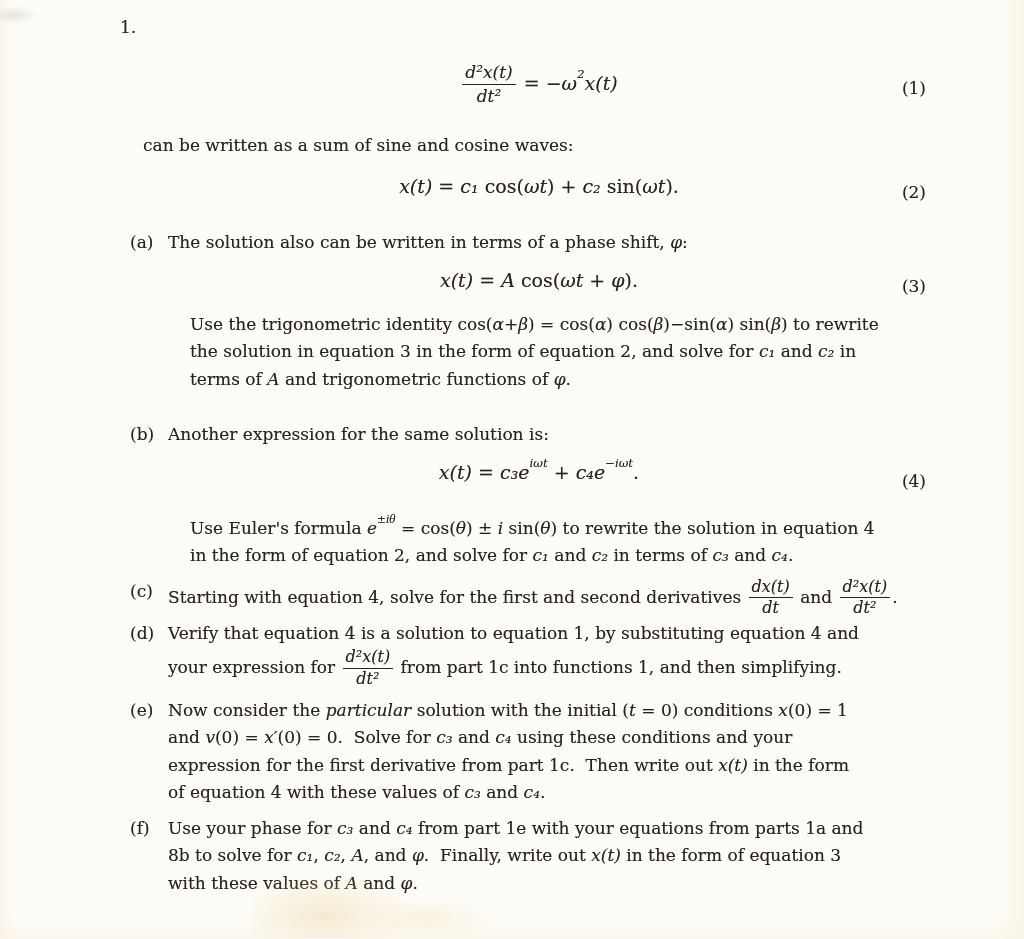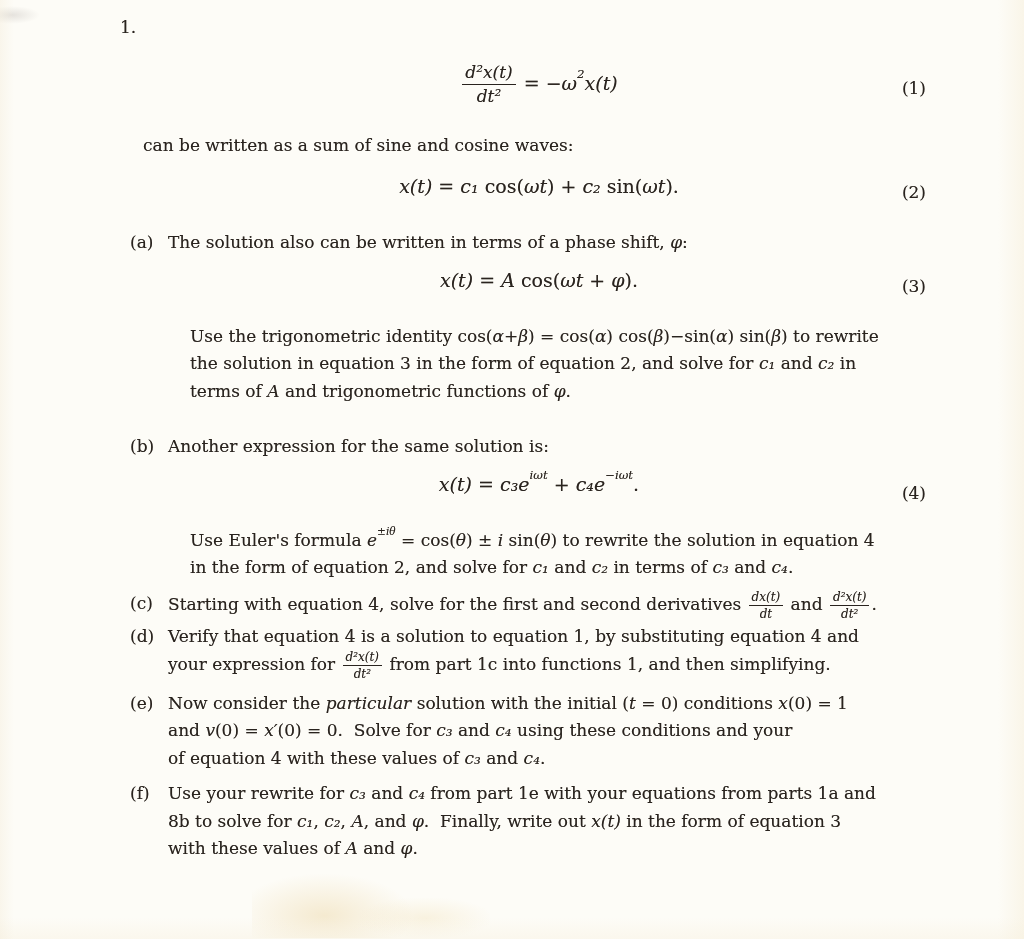--- a/index.html
+++ b/index.html
@@ -39,39 +39,39 @@
   .intro-row{display:flex;margin-left:2px;}
   .item-no{flex:none;width:26px;font-size:17px;line-height:27.5px;}
 
   
   .eq-row{position:relative;text-align:center;}
   .eq{font-size:19px;white-space:pre;display:inline-block;vertical-align:middle;}
   .eq-num{position:absolute;right:34px;top:50%;transform:translateY(-50%);font-size:17px;}
 
   
   .frac{display:inline-flex;flex-direction:column;align-items:center;
-    vertical-align:middle;font-style:italic;font-size:12px;line-height:1.18;
+    vertical-align:middle;font-style:italic;font-size:16px;line-height:1.18;
     margin:0 2px;}
   .eq .frac{font-size:17px;line-height:1.25;}
   .frac .num{border-bottom:1.2px solid currentColor;padding:0 3px 1px;display:block;}
   .frac .den{padding-top:1px;display:block;}
 
   sup.m-sup{font-size:.62em;line-height:0;position:relative;top:-0.35em;font-style:italic;}
 
   
   .part{display:flex;margin-left:12px;}
   .part-label{flex:none;width:38px;font-size:17px;line-height:27.5px;}
   .para-indent{margin-left:72px;}
 
   .mt-eq1{margin-top:20px;min-height:52px;}
   .mt-conn{margin-top:18px;}
   .mt-eq2{margin-top:16px;min-height:34px;}
   .mt-parta{margin-top:20px;}
   .mt-eq3{margin-top:12px;min-height:34px;}
-  .mt-paraa{margin-top:20px;}
+  .mt-paraa{margin-top:8px;}
   .mt-partb{margin-top:28px;}
   .mt-eq4{margin-top:12px;min-height:40px;text-align:center;}
   .mt-parab{margin-top:14px;}
   .mt-partc{margin-top:8px;}
   .mt-partd{margin-top:2px;}
   .mt-parte{margin-top:8px;}
   .mt-partf{margin-top:8px;}
 </style>
 </head>
 <body>
@@ -147,26 +147,27 @@
       <div class="line"><span>Verify that equation 4 is a solution to equation 1, by substituting equation 4 and</span></div>
       <div class="line"><span>your expression for </span><span class="frac"><span class="num">d²x(t)</span><span class="den">dt²</span></span><span> from part 1c into functions 1, and then simplifying.</span></div>
     </div>
   </div>
 
   <div class="part mt-parte">
     <span class="part-label">(e)</span>
     <div>
       <div class="line"><span>Now consider the </span><i>particular</i><span> solution with the initial (</span><i>t</i><span> = 0) conditions </span><i>x</i><span>(0) = 1</span></div>
       <div class="line"><span>and </span><i>v</i><span>(0) = </span><i>x′</i><span>(0) = 0.  Solve for </span><i>c₃</i><span> and </span><i>c₄</i><span> using these conditions and your</span></div>
+      <div class="line"><span>expression for the first derivative from part 1c.  Then write out </span><i>x(t)</i><span> in the form</span></div>
       <div class="line"><span>of equation 4 with these values of </span><i>c₃</i><span> and </span><i>c₄</i><span>.</span></div>
     </div>
   </div>
 
   <div class="part mt-partf">
     <span class="part-label">(f)</span>
     <div>
-      <div class="line"><span>Use your rewrite for </span><i>c₃</i><span> and </span><i>c₄</i><span> from part 1e with your equations from parts 1a and</span></div>
+      <div class="line"><span>Use your phase for </span><i>c₃</i><span> and </span><i>c₄</i><span> from part 1e with your equations from parts 1a and</span></div>
       <div class="line"><span>8b to solve for </span><i>c₁</i><span>, </span><i>c₂</i><span>, </span><i>A</i><span>, and </span><i>φ</i><span>.  Finally, write out </span><i>x(t)</i><span> in the form of equation 3</span></div>
       <div class="line"><span>with these values of </span><i>A</i><span> and </span><i>φ</i><span>.</span></div>
     </div>
   </div>
 
 </div>
 
 </body></html>

